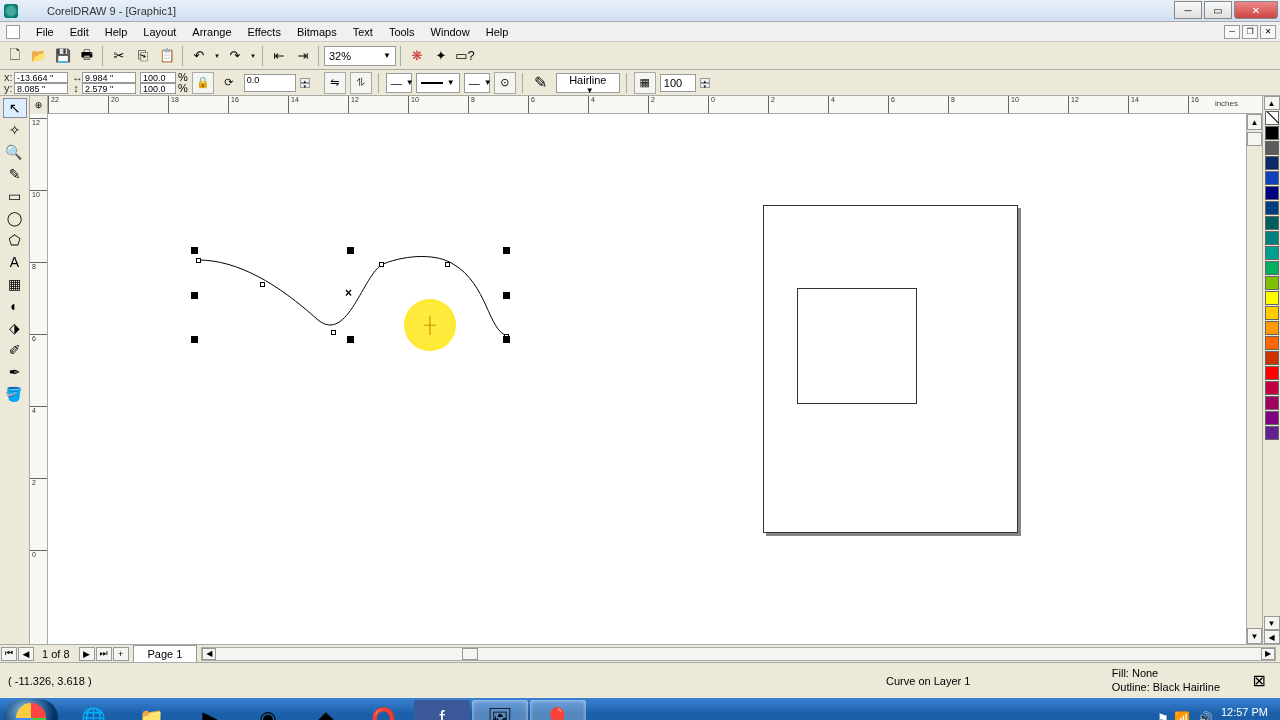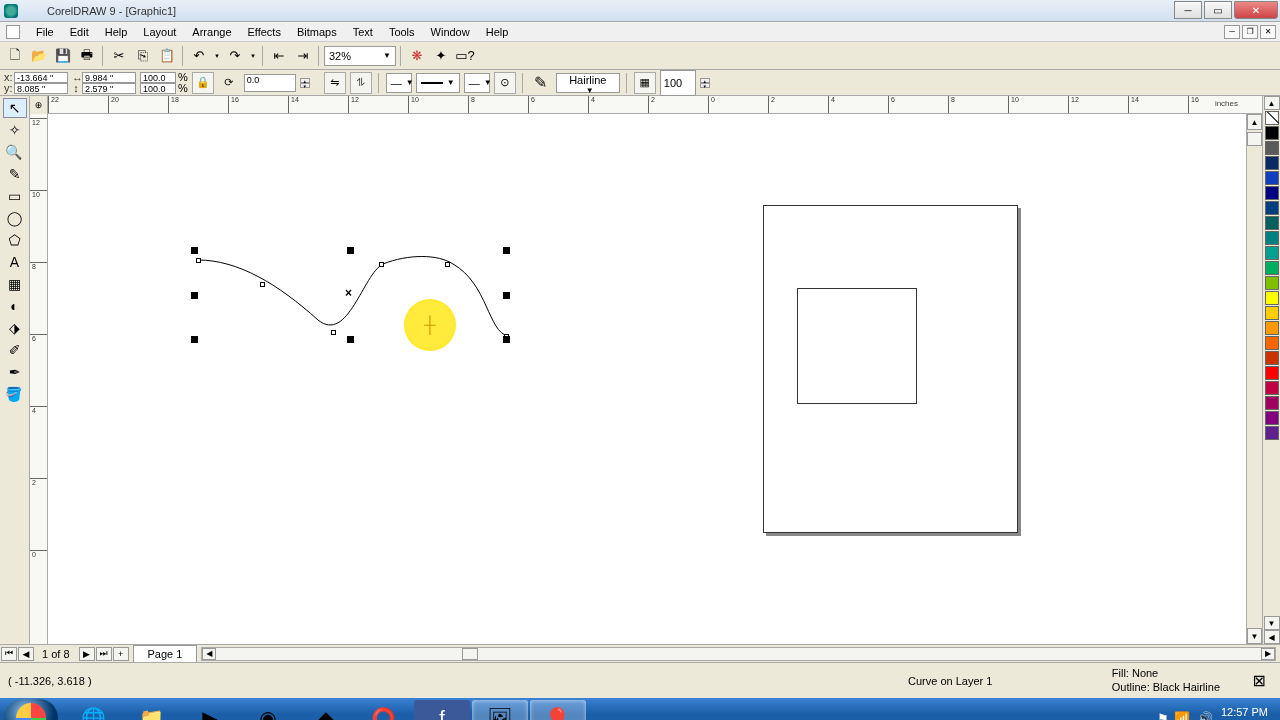--- a/index.html
+++ b/index.html
@@ -32,21 +32,21 @@
 .pb-field { display: flex; flex-direction: column; justify-content: center; line-height: 11px; }
 .pb-field .row { display: flex; align-items: center; gap: 2px; }
 .pb-label { color: #333; width: 8px; text-align: center; }
 .pb-val { width: 54px; height: 11px; background: #fff; border: 1px solid #999; padding: 0 2px; font-size: 9px; }
 .pb-spin { width: 10px; display: flex; flex-direction: column; }
 .pb-spin div { height: 5px; border: 1px solid #999; background: #eee; font-size: 5px; line-height: 4px; text-align: center; }
 .pb-btn { width: 22px; height: 22px; border: 1px solid #aaa; background: #f4f4f0; display: flex; align-items: center; justify-content: center; cursor: pointer; }
 .pb-combo { height: 20px; border: 1px solid #999; background: #fff; display: flex; align-items: center; padding: 0 4px; }
 .pb-combo .dd { margin-left: 4px; font-size: 8px; }
 .outline-combo { width: 64px; flex-direction: column; }
-.num-field { width: 36px; height: 26px; border: 1px solid #999; background: #fff; padding: 0 3px; display: flex; align-items: center; }
+.num-field { width: 36px; height: 18px; border: 1px solid #999; background: #fff; padding: 0 3px; display: flex; align-items: center; }
 
 
 .main { display: flex; height: 548px; position: relative; }
 
 
 .toolbox { width: 30px; background: #ece9d8; border-right: 1px solid #aaa; display: flex; flex-direction: column; align-items: center; padding-top: 2px; gap: 2px; }
 .tool { width: 24px; height: 20px; border: 1px solid transparent; display: flex; align-items: center; justify-content: center; cursor: pointer; font-size: 14px; }
 .tool.active { border: 1px solid #88a; background: #def; }
 
 
@@ -91,21 +91,21 @@
 .pt-btn { width: 16px; height: 14px; border: 1px solid #999; background: #f4f4f0; display: flex; align-items: center; justify-content: center; margin-left: 1px; cursor: pointer; font-size: 9px; }
 .pt-counter { padding: 0 8px; }
 .pt-tab { padding: 2px 14px; background: #fff; border: 1px solid #999; border-bottom: none; margin-left: 4px; }
 .pt-scroll { flex: 1; height: 14px; margin: 0 4px; border: 1px solid #aaa; background: #f4f4f0; position: relative; }
 .pt-scroll .sbtn { position: absolute; width: 14px; height: 12px; border: 1px solid #999; background: #f4f4f0; font-size: 8px; display: flex; align-items: center; justify-content: center; top: 0; }
 .pt-scroll .thumb { position: absolute; left: 260px; top: 0; width: 16px; height: 12px; border: 1px solid #999; background: #f4f4f0; }
 
 
 .statusbar { height: 36px; background: #ece9d8; border-top: 1px solid #aaa; display: flex; align-items: center; padding: 0 8px; font-size: 10px; position: relative; }
 .status-coords { flex: 0 0 200px; }
-.status-obj { position: absolute; left: 908px; }
+.status-obj { position: absolute; left: 886px; }
 .status-fill { position: absolute; right: 60px; top: 3px; line-height: 14px; }
 .status-x { position: absolute; right: 14px; top: 8px; font-size: 16px; }
 
 
 .taskbar { height: 40px; background: linear-gradient(#3a82d4, #1b5fa8 40%, #1b5fa8 60%, #2a70c0); display: flex; align-items: center; padding: 0 4px; }
 .start { width: 54px; height: 38px; border-radius: 27px; background: radial-gradient(circle at 40% 35%, #9ce 0%, #47a 35%, #036 70%); display: flex; align-items: center; justify-content: center; margin-right: 8px; cursor: pointer; position: relative; }
 .start .orb { width: 30px; height: 30px; border-radius: 50%; background: conic-gradient(#f44 0 90deg, #4c4 90deg 180deg, #48f 180deg 270deg, #fc4 270deg 360deg); }
 .tb-app { width: 56px; height: 36px; margin-right: 2px; display: flex; align-items: center; justify-content: center; cursor: pointer; border-radius: 3px; font-size: 20px; }
 .tb-app.active { background: rgba(255,255,255,0.25); box-shadow: inset 0 0 4px rgba(255,255,255,0.6); }
 .tray { margin-left: auto; display: flex; align-items: center; gap: 6px; color: #fff; font-size: 10px; padding-right: 8px; }

